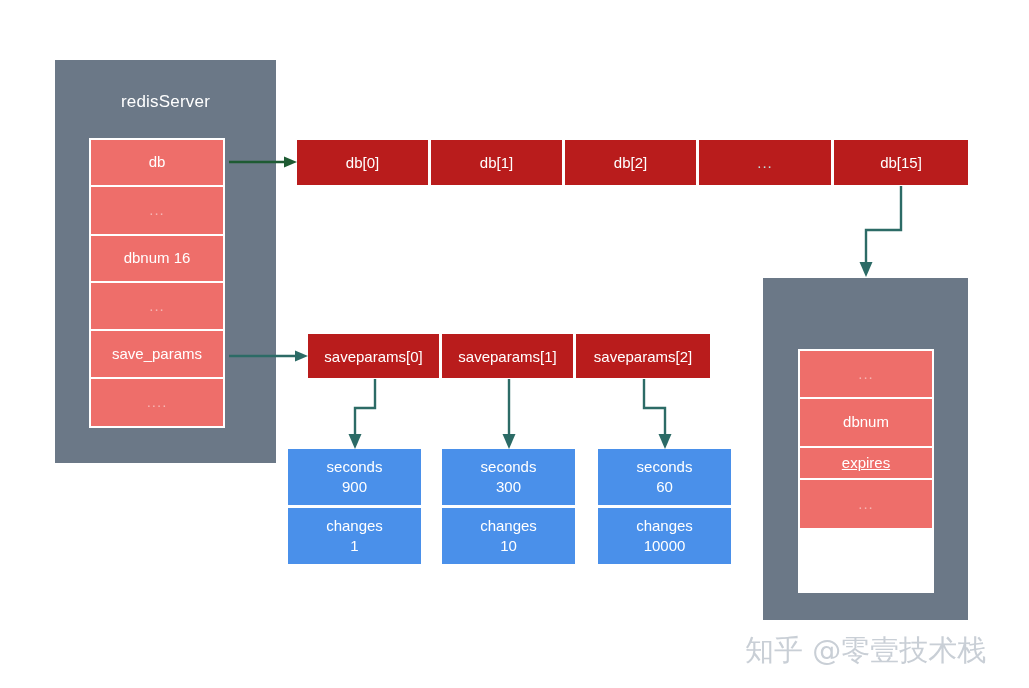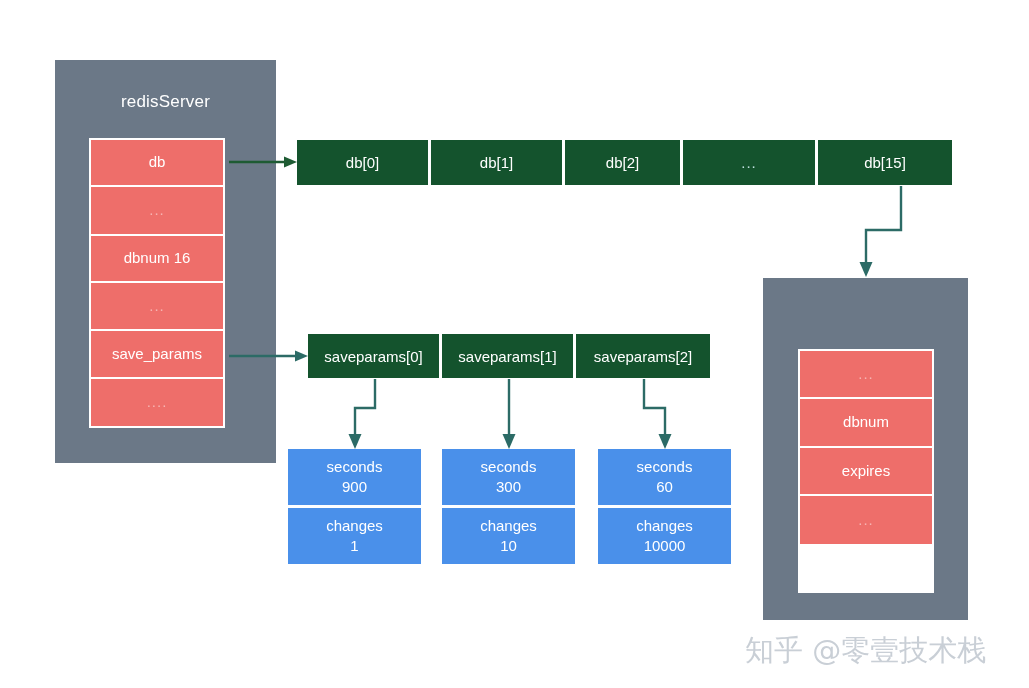--- a/index.html
+++ b/index.html
@@ -60,21 +60,21 @@
   .field .sub { display: block; }
   .field.dots { color: #f6b4b2; font-size: 15px; letter-spacing: 1px; }
 
   
   .array {
     position: absolute;
     display: flex;
     box-sizing: border-box;
   }
   .cell {
-    background: #14532d;
+    background: #b91c1c;
     color: #ffffff;
     display: flex;
     align-items: center;
     justify-content: center;
     font-size: 15px;
     box-sizing: border-box;
     border-right: 3px solid #ffffff;
   }
   .cell:last-child { border-right: none; }
   .cell.dots { color: #bfe0de; letter-spacing: 1px; }
@@ -151,21 +151,21 @@
     </div>
   </div>
 
   <div class="array" style="left:297px; top:140px; width:671px; height:45px;">
     <div class="cell" style="width:134px;">
       <span>db[0]</span>
     </div>
     <div class="cell" style="width:134px;">
       <span>db[1]</span>
     </div>
-    <div class="cell" style="width:118px;">
+    <div class="cell" style="width:134px;">
       <span>db[2]</span>
     </div>
     <div class="cell dots" style="width:135px;">
       <span>...</span>
     </div>
     <div class="cell" style="width:134px;">
       <span>db[15]</span>
     </div>
   </div>
 
@@ -216,21 +216,21 @@
 
   <div class="struct" style="left:763px; top:278px; width:205px; height:342px;">
 
     <div class="fields" style="left:35px; top:71px; width:136px; height:244px;">
       <div class="field dots" style="height:48px;">
         <span>...</span>
       </div>
       <div class="field" style="height:49px;">
         <span>dbnum</span>
       </div>
-      <div class="field" style="height:48px;">
+      <div class="field" style="height:32px;text-decoration:underline;">
         <span>expires</span>
       </div>
       <div class="field dots" style="height:48px;">
         <span>...</span>
       </div>
     </div>
   </div>
 
   <svg class="conn" style="left:0; top:0; width:1029px; height:688px;" viewBox="0 0 1029 688">
 

